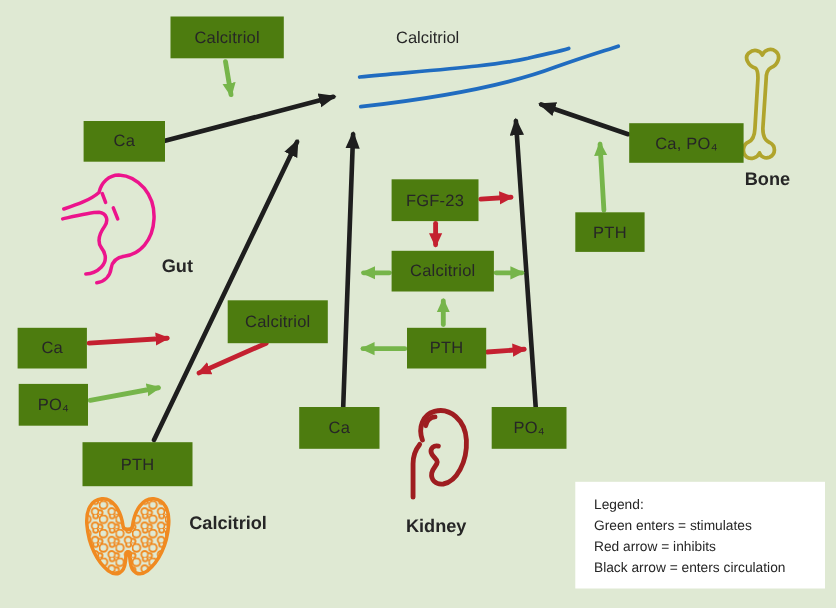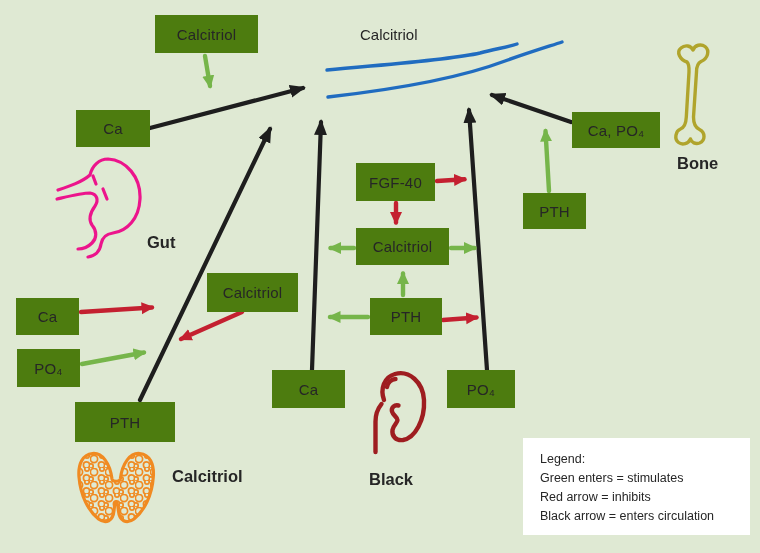--- a/index.html
+++ b/index.html
@@ -106,36 +106,36 @@
       <path class="kidney-stroke" d="M384,400 C380,389 384,377 395,374 C409,370 423,382 424,400 C425,420 415,438 403,440 C396,441 391.5,436 392.5,430 C393.5,425 397.5,423 397.5,420 C397.5,417 393,415.5 392,411.5 C391,407.5 394.5,404.5 398.5,405.5"></path>
       <path class="kidney-stroke" d="M387,387 C387.5,382.5 391.5,379 395.5,379"></path>
       <path class="kidney-stroke" d="M381.5,404 C377.5,409 375.5,414.5 375.5,421.5 L375.5,452"></path>
     </g>
   </svg>
 
   <div class="free-label" style="left:360px;top:26px;">Calcitriol</div>
 
   <div class="box" style="left:155px;top:15px;width:103px;height:38px;">Calcitriol</div>
   <div class="box" style="left:76px;top:110px;width:74px;height:37px;">Ca</div>
-  <div class="box" style="left:572px;top:112px;width:88px;height:36px;">Ca, PO₄</div>
+  <div class="box" style="left:572px;top:112px;width:104px;height:36px;">Ca, PO₄</div>
   <div class="box" style="left:523px;top:193px;width:63px;height:36px;">PTH</div>
-  <div class="box" style="left:356px;top:163px;width:79px;height:38px;">FGF-40</div>
+  <div class="box" style="left:356px;top:163px;width:79px;height:38px;">FGF-23</div>
   <div class="box" style="left:356px;top:228px;width:93px;height:37px;">Calcitriol</div>
   <div class="box" style="left:370px;top:298px;width:72px;height:37px;">PTH</div>
   <div class="box" style="left:16px;top:298px;width:63px;height:37px;">Ca</div>
   <div class="box" style="left:17px;top:349px;width:63px;height:38px;">PO₄</div>
   <div class="box" style="left:207px;top:273px;width:91px;height:39px;">Calcitriol</div>
   <div class="box" style="left:75px;top:402px;width:100px;height:40px;">PTH</div>
   <div class="box" style="left:272px;top:370px;width:73px;height:38px;">Ca</div>
   <div class="box" style="left:447px;top:370px;width:68px;height:38px;">PO₄</div>
 
   <div class="organ-label" style="left:147px;top:233px;text-align:center;">Gut</div>
   <div class="organ-label" style="left:677px;top:154px;">Bone</div>
   <div class="organ-label" style="left:172px;top:467px;">Calcitriol</div>
-  <div class="organ-label" style="left:369px;top:470px;">Black</div>
+  <div class="organ-label" style="left:369px;top:470px;">Kidney</div>
 
   <div class="legend">
     <div>Legend:</div>
     <div>Green enters = stimulates</div>
     <div>Red arrow = inhibits</div>
     <div>Black arrow = enters circulation</div>
   </div>
 
 </div>
 

